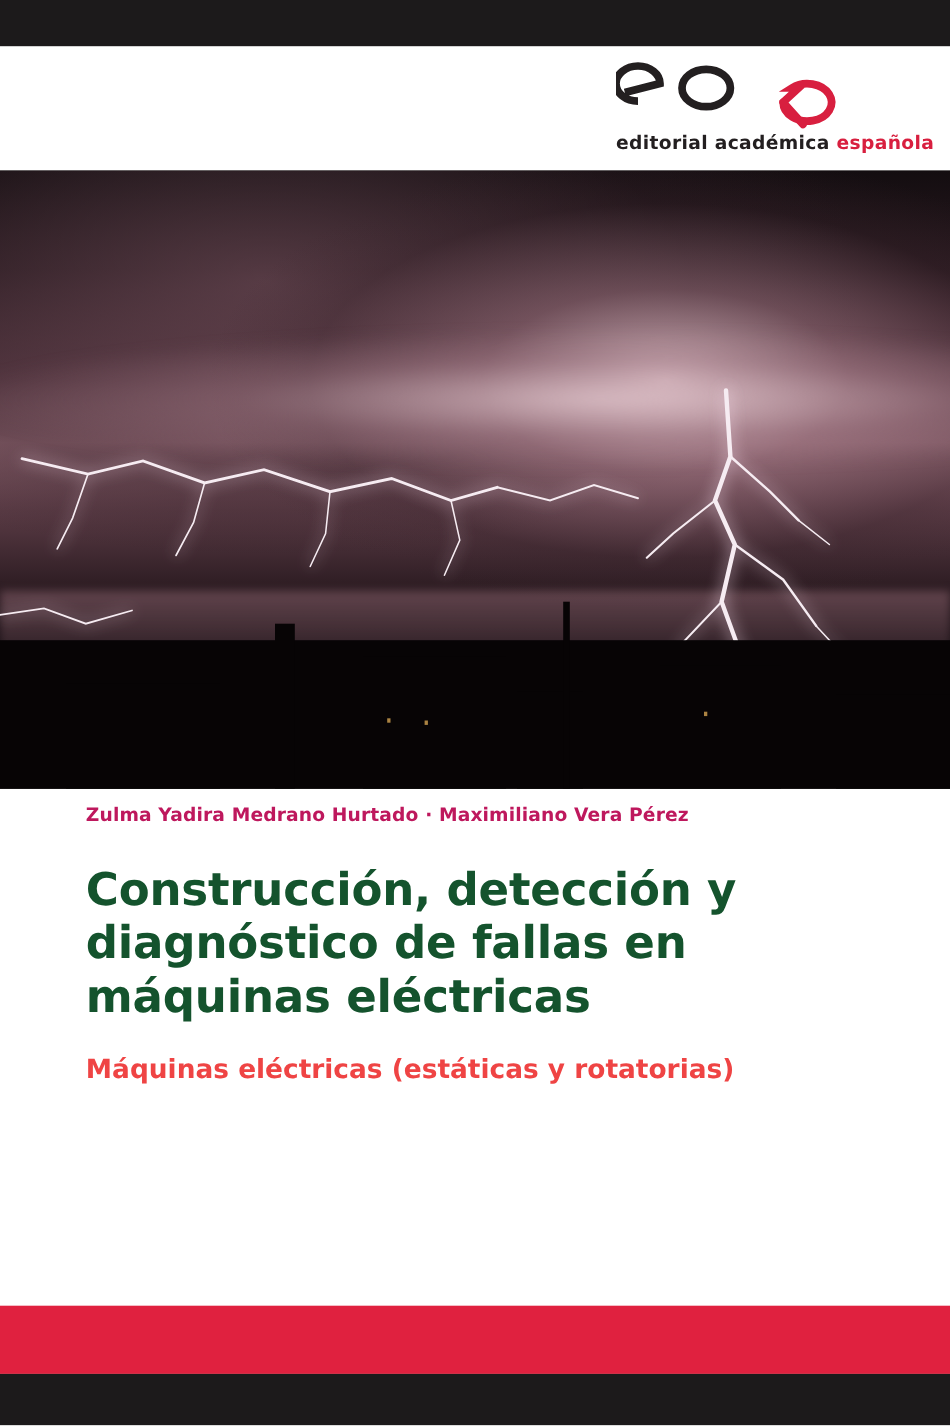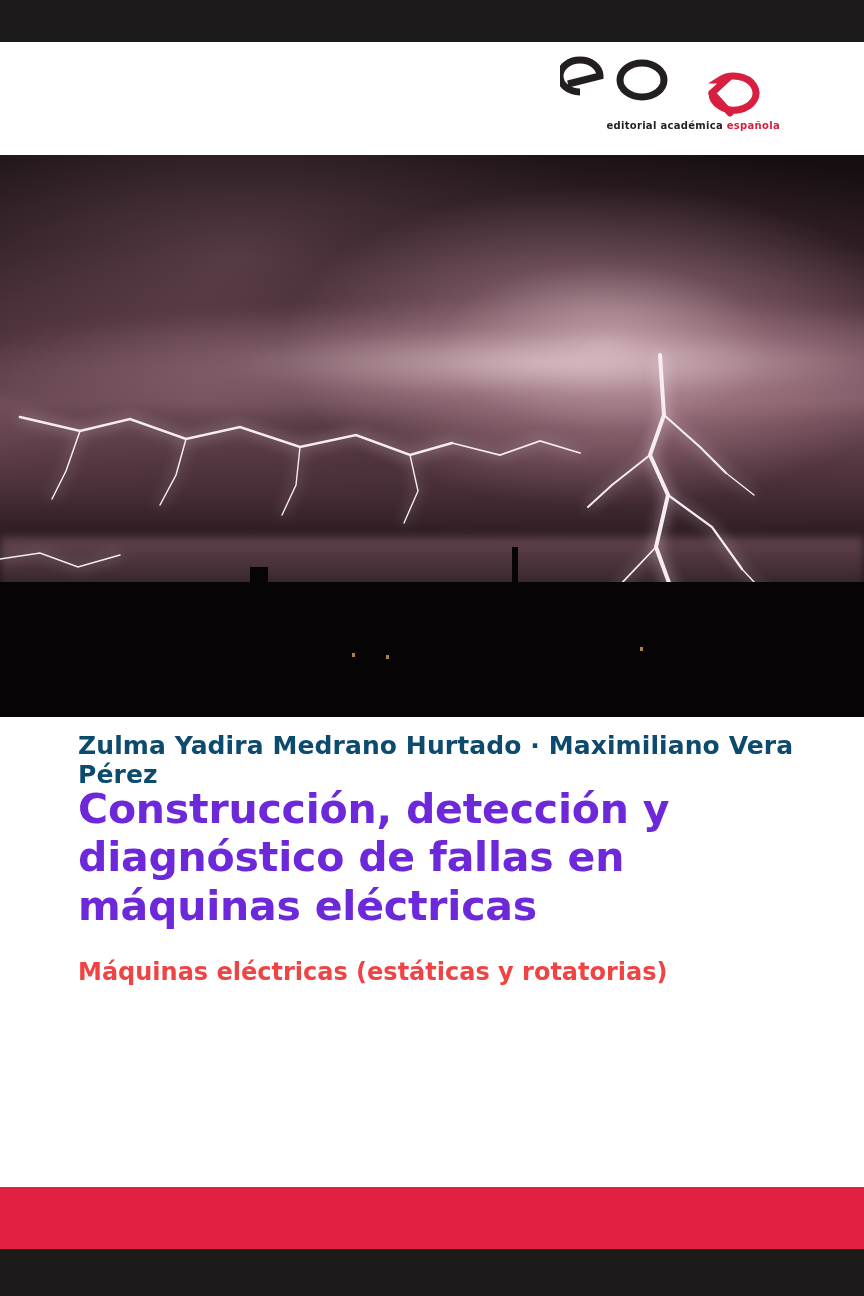--- a/index.html
+++ b/index.html
@@ -38,21 +38,21 @@
     height: 100px;
     text-align: right;
   }
   .publisher-mark {
     position: relative;
     height: 66px;
     width: 220px;
   }
   .publisher-name {
     font-family: "DejaVu Sans", sans-serif;
-    font-size: 10px;
+    font-size: 17px;
     font-weight: bold;
     letter-spacing: 0.3px;
     color: #231f20;
     margin-top: 2px;
     white-space: nowrap;
   }
   .publisher-name .accent {
     color: #d81f3f;
   }
   
@@ -110,35 +110,35 @@
     height: 4px;
     background: #c89a4e;
     opacity: 0.85;
   }
   
   .authors {
     position: absolute;
     top: 731px;
     left: 78px;
     width: 720px;
-    font-size: 25px;
-    font-weight: bold;
-    color: #0c4a6e;
+    font-size: 17px;
+    font-weight: bold;
+    color: #be185d;
     font-family: "DejaVu Sans", sans-serif;
     letter-spacing: 0.1px;
   }
   .title {
     position: absolute;
     top: 785px;
     left: 78px;
     width: 715px;
     font-size: 41px;
     line-height: 1.18;
     font-weight: bold;
-    color: #6d28d9;
+    color: #14532d;
     font-family: "DejaVu Sans", sans-serif;
     letter-spacing: -0.2px;
   }
   .subtitle {
     position: absolute;
     top: 958px;
     left: 78px;
     width: 730px;
     font-size: 24px;
     font-weight: bold;

